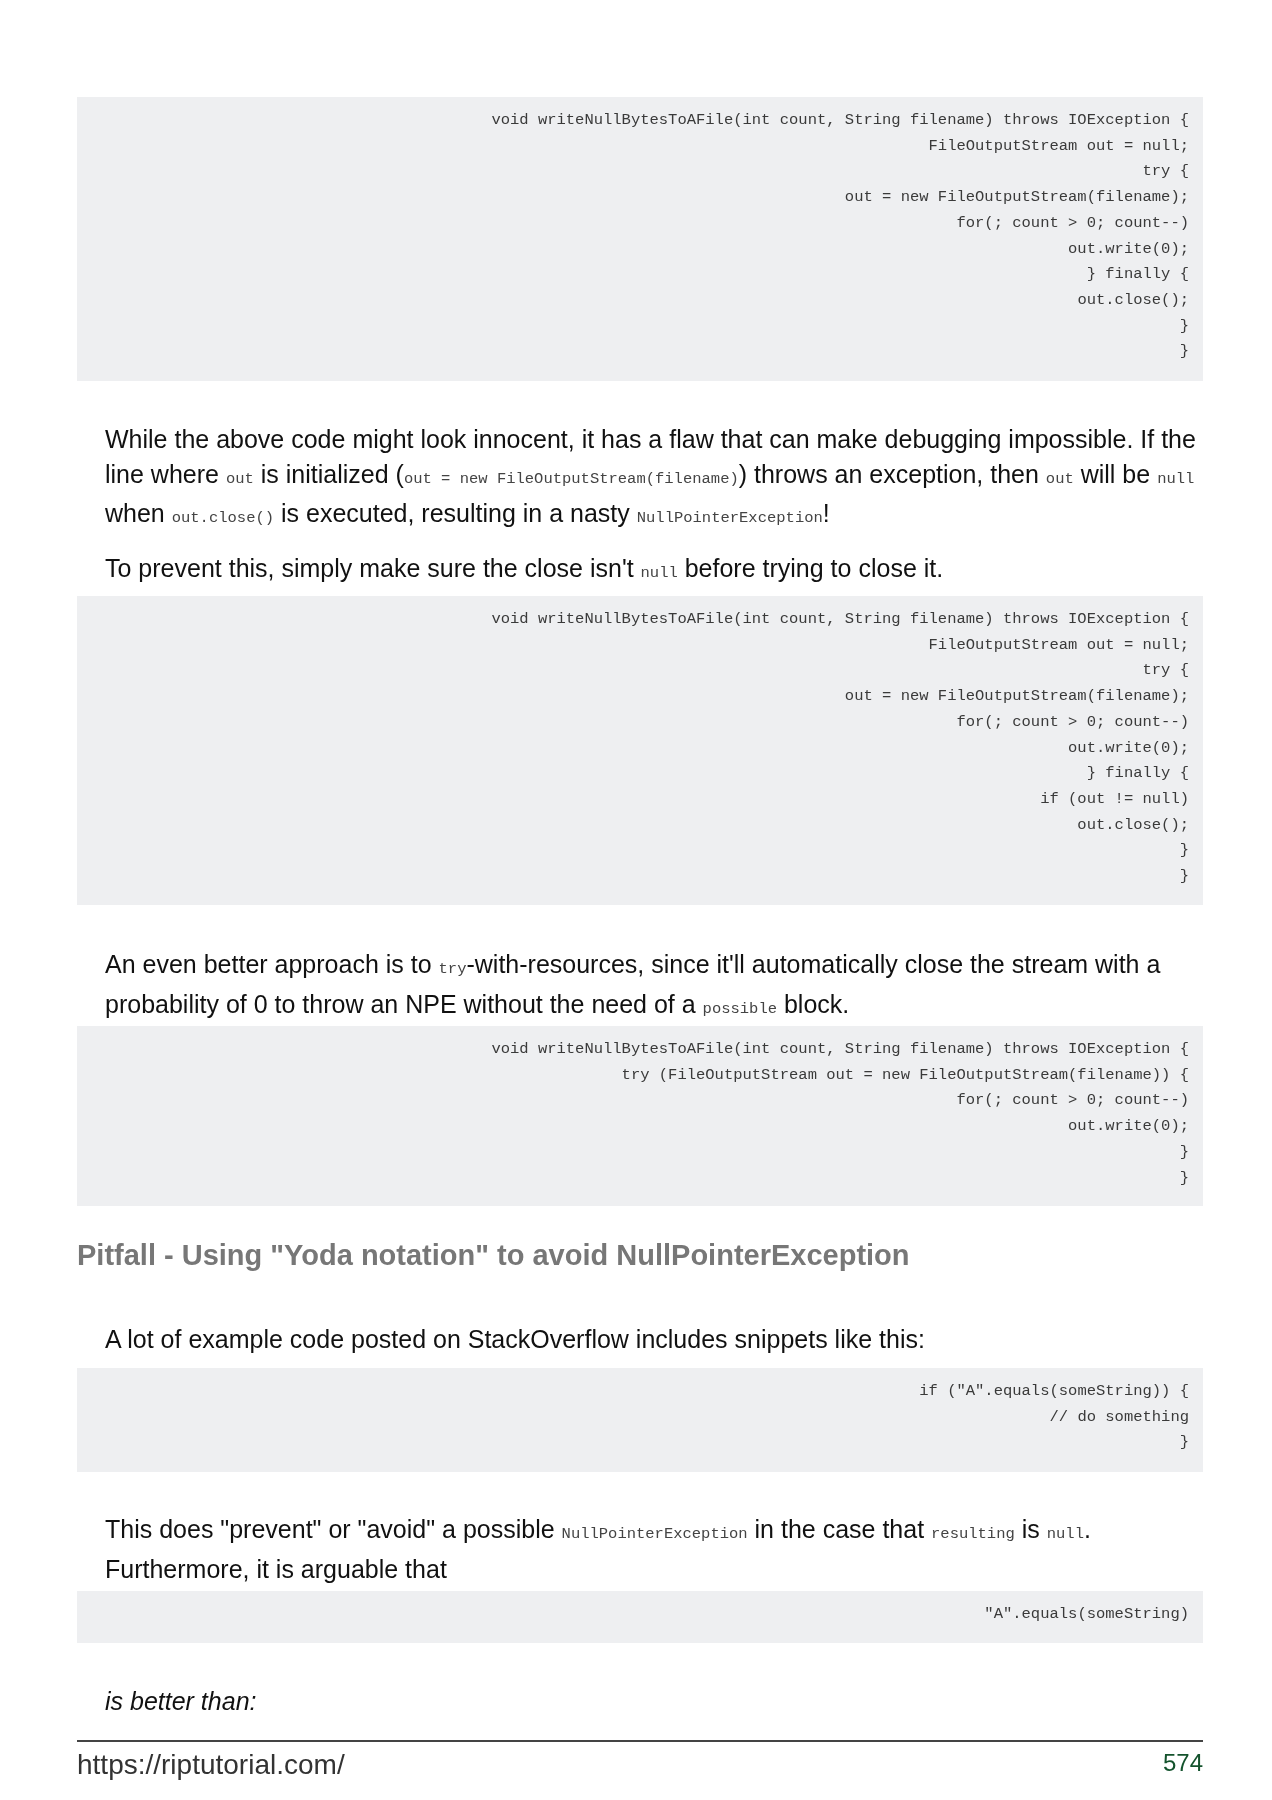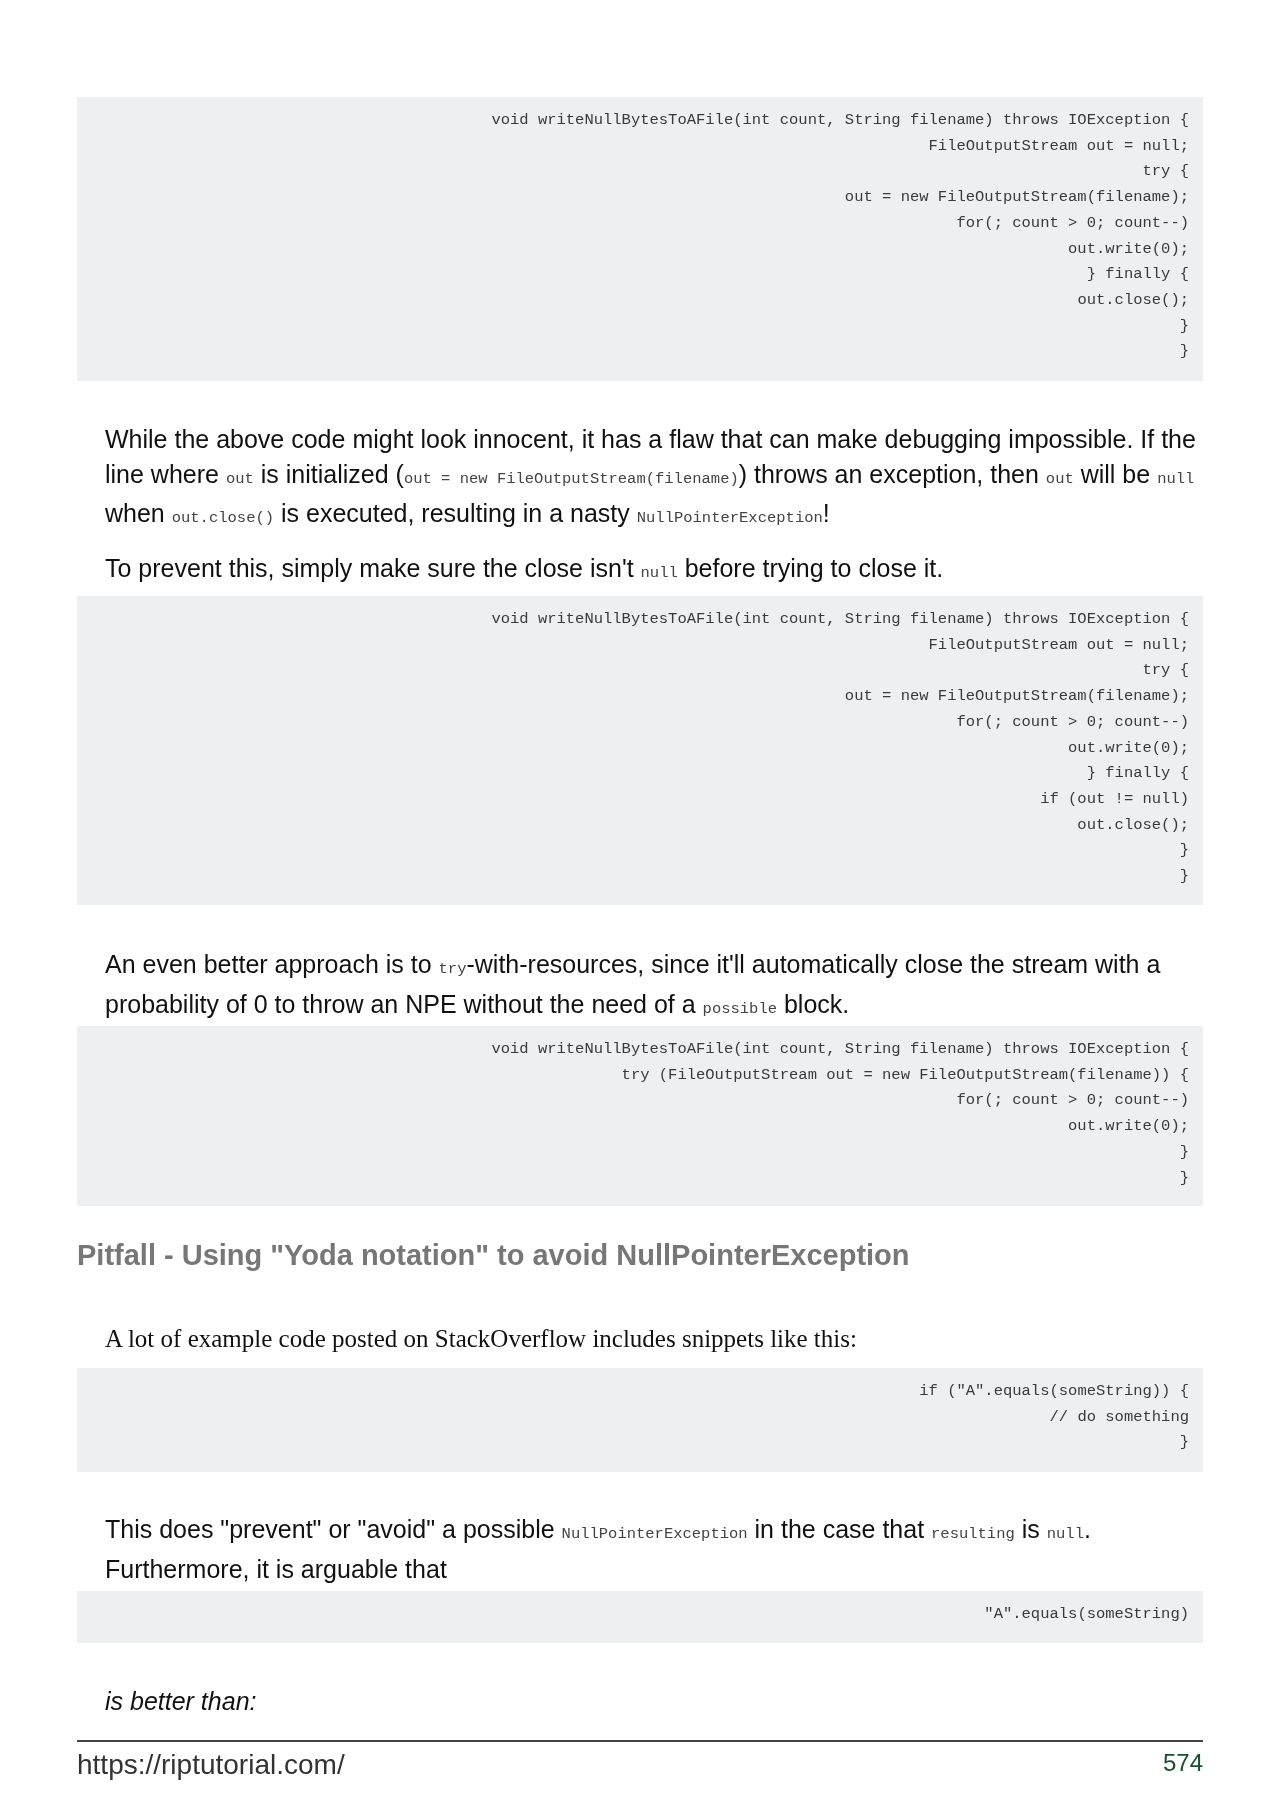--- a/index.html
+++ b/index.html
@@ -73,21 +73,21 @@
 
   <pre class="code" style="top:1026px;height:180px;">void writeNullBytesToAFile(int count, String filename) throws IOException {
     try (FileOutputStream out = new FileOutputStream(filename)) {
         for(; count &gt; 0; count--)
             out.write(0);
     }
 }</pre>
 
   <h2 class="heading" style="top:1237px;">Pitfall - Using "Yoda notation" to avoid NullPointerException</h2>
 
-  <p class="para" style="top:1306px;font-family:Liberation Serif, serif;"><span>A lot of example code posted on StackOverflow includes snippets like this:</span></p>
+  <p class="para" style="top:1306px;"><span>A lot of example code posted on StackOverflow includes snippets like this:</span></p>
 
   <pre class="code" style="top:1368px;height:104px;">if ("A".equals(someString)) {
     // do something
 }</pre>
 
   <p class="para" style="top:1496px;"><span>This does "prevent" or "avoid" a possible </span><code>NullPointerException</code><span> in the case that </span><code>resulting</code><span> is </span><code>null</code><span>. Furthermore, it is arguable that</span></p>
 
   <pre class="code" style="top:1591px;height:52px;">    "A".equals(someString)</pre>
 
   <p class="para" style="top:1668px;font-style:italic;"><span>is better than:</span></p>

